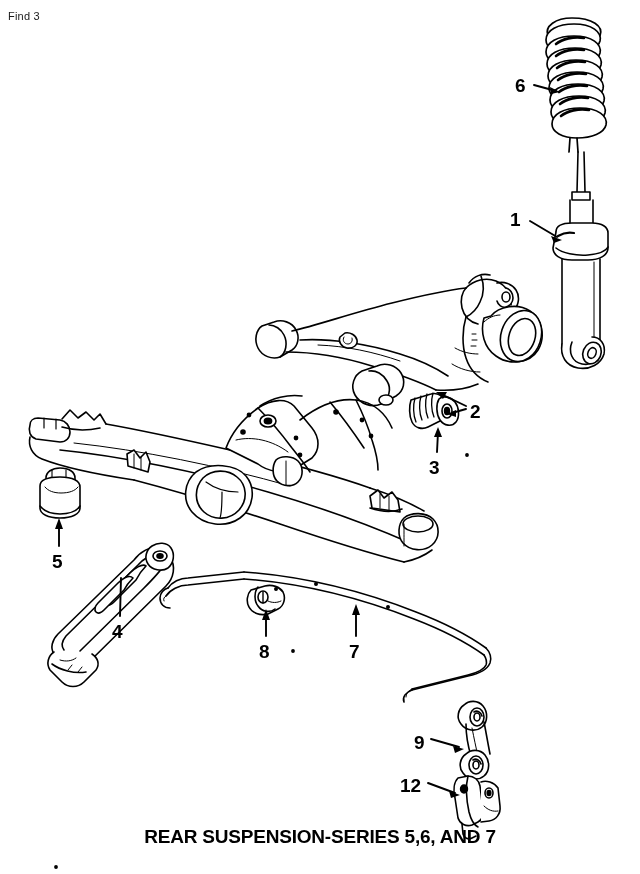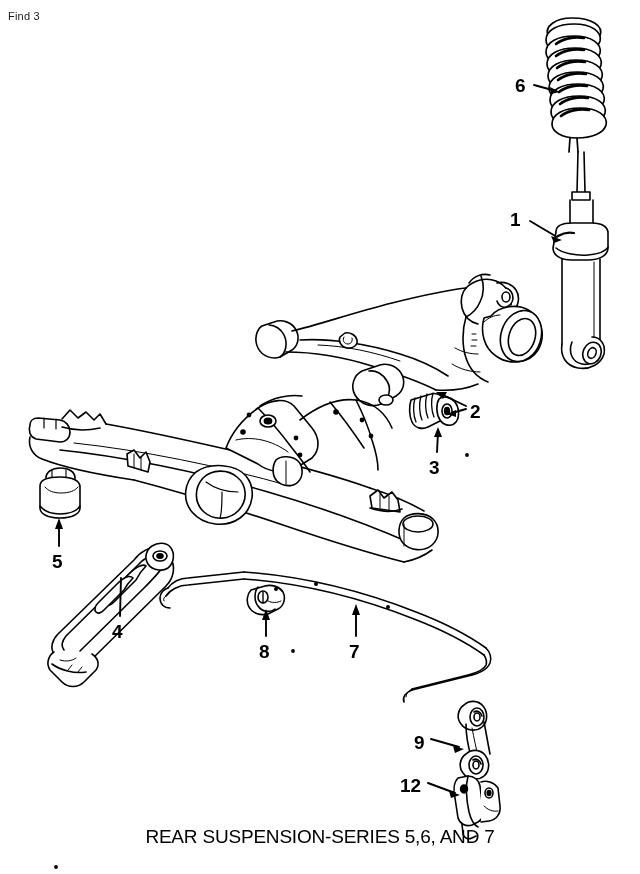--- a/index.html
+++ b/index.html
@@ -38,21 +38,21 @@
     width: 640px;
     height: 874px;
   }
   #figure-title {
     position: absolute;
     left: 0;
     top: 826px;
     width: 640px;
     text-align: center;
     font-size: 19px;
-    font-weight: normal;
+    font-weight: bold;
     color: #000000;
     letter-spacing: -0.2px;
     white-space: nowrap;
   }
   .callout-num {
     position: absolute;
     font-size: 19px;
     font-weight: bold;
     color: #000000;
     font-family: "Liberation Sans", sans-serif;

